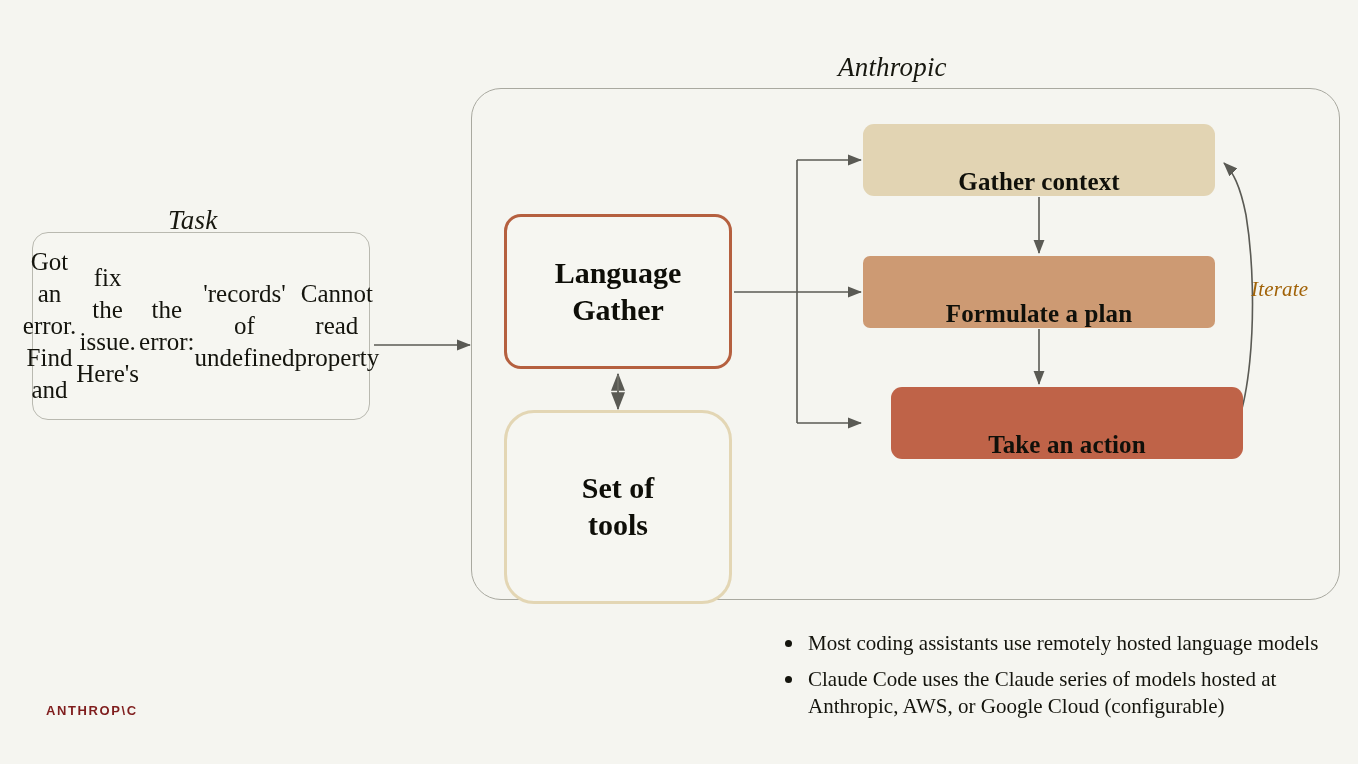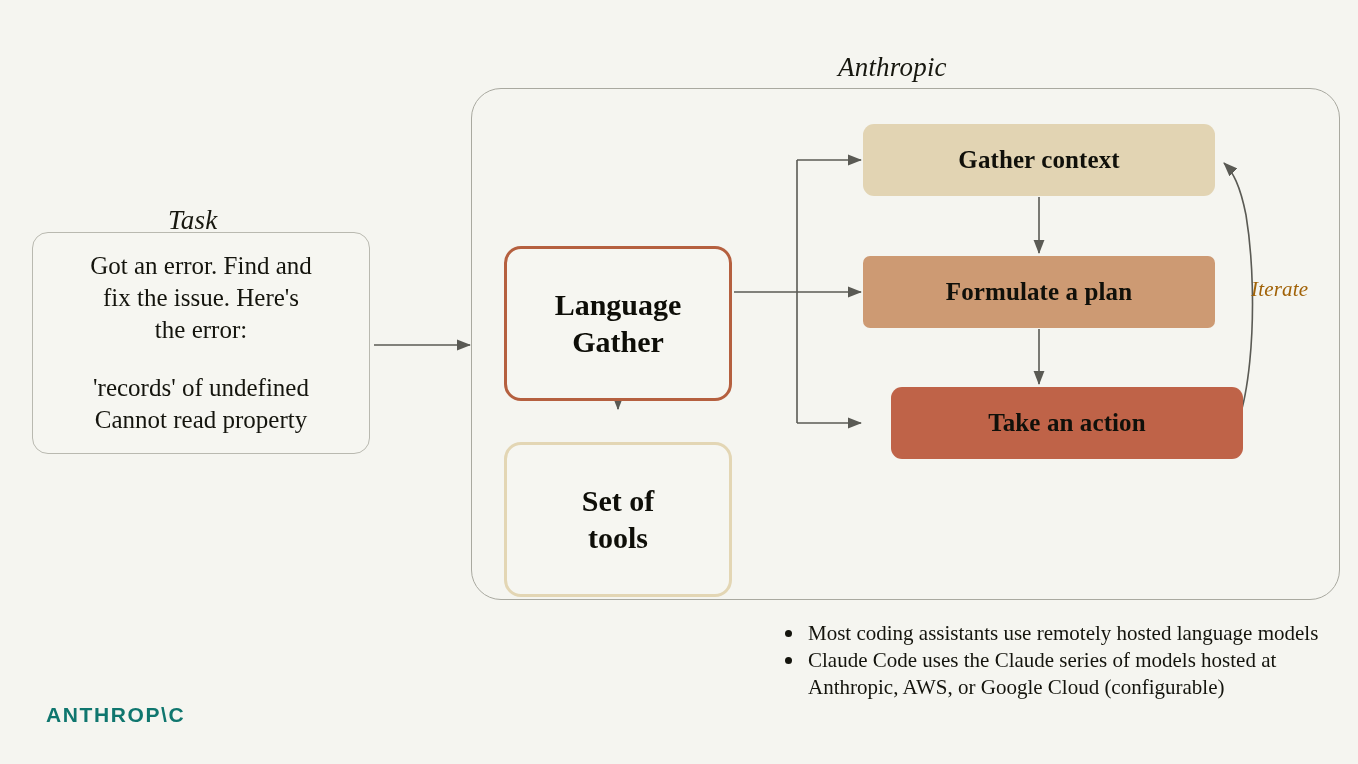--- a/index.html
+++ b/index.html
@@ -66,27 +66,27 @@
     background: transparent;
     box-sizing: border-box;
   }
 
   
   #task-box {
     position: absolute;
     left: 32px;
     top: 232px;
     width: 338px;
-    height: 222px;
+    height: 188px;
     border: 1.3px solid #b9b9b0;
     border-radius: 16px;
     background: #f6f6f1;
     box-sizing: border-box;
     display: flex;
-    flex-direction: column;
+    flex-direction: row;
     align-items: center;
     justify-content: center;
     padding: 6px 14px;
   }
   .task-line {
     font-size: 25px;
     line-height: 1.28;
     color: #14140d;
     text-align: center;
     width: 100%;
@@ -101,50 +101,49 @@
     box-sizing: border-box;
     display: flex;
     align-items: center;
     justify-content: center;
     text-align: center;
     font-weight: bold;
     font-size: 30px;
     line-height: 1.22;
     color: #0e0e08;
     background: #f6f6f1;
-    margin-top: 32px;
   }
   #language-model-box {
     left: 504px;
     top: 214px;
     width: 228px;
     height: 155px;
     border: 3px solid #b5603f;
     border-radius: 17px;
   }
   #set-of-tools-box {
     left: 504px;
     top: 410px;
     width: 228px;
-    height: 155px;
+    height: 194px;
     border: 3px solid #e3d6b4;
-    border-radius: 17px;
+    border-radius: 30px;
     align-items: center;
   }
 
   
   .step-box {
     position: absolute;
     left: 863px;
     width: 352px;
     height: 72px;
     border-radius: 11px;
     box-sizing: border-box;
     display: flex;
-    align-items: center;
+    align-items: flex-end;
     justify-content: center;
     font-weight: bold;
     font-size: 25px;
     color: #10100a;
     letter-spacing: 0.1px;
   }
   #step-gather  { top: 124px; background: #e2d4b3; }
   #step-plan    { top: 256px; background: #cd9a73; border-radius: 7px; }
   #step-action  { top: 387px; background: #bf6348; margin-left: 28px; }
 
@@ -160,41 +159,42 @@
     margin: 0;
     padding: 0;
   }
   #notes li {
     position: relative;
     padding-left: 28px;
     font-size: 21px;
     line-height: 1.26;
     color: #14140d;
     margin-bottom: 1px;
+    margin-top: 10px;
   }
   #notes li .dot {
     position: absolute;
     left: 5px;
     top: 10px;
     width: 7px;
     height: 7px;
     border-radius: 50%;
     background: #14140d;
   }
 
   
   #wordmark {
     position: absolute;
     left: 46px;
     top: 703px;
     font-family: "Liberation Sans", sans-serif;
-    font-size: 21px;
+    font-size: 13px;
     font-weight: bold;
     letter-spacing: 1.6px;
-    color: #0f766e;
+    color: #7f1d1d;
   }
 </style>
 </head>
 <body style="background: rgb(245, 245, 240);">
 
 <div id="stage">
 
   <svg id="wires" viewBox="0 0 1358 764" xmlns="http://www.w3.org/2000/svg">
     <defs>
       <marker id="arrowhead" markerWidth="9" markerHeight="7" refX="8.4" refY="3.5" orient="auto" markerUnits="strokeWidth">

